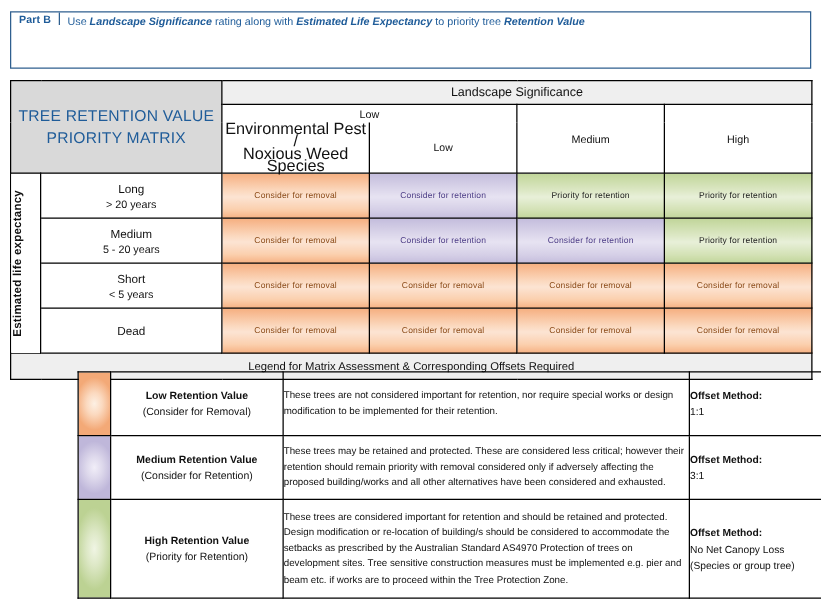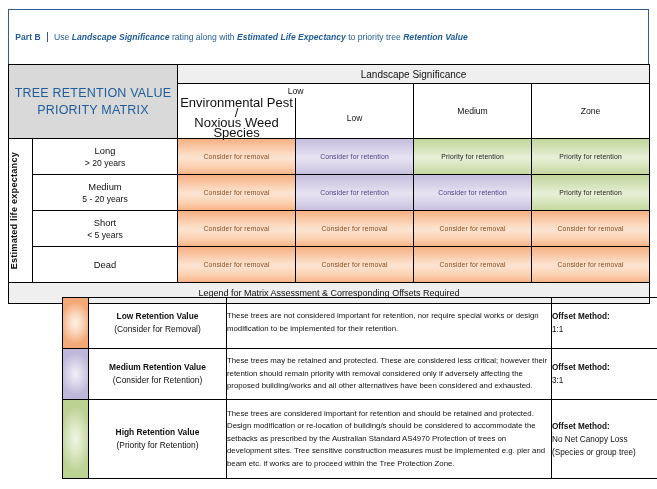--- a/index.html
+++ b/index.html
@@ -11,24 +11,24 @@
   }
   .page{
     position:relative;
     width:657px;height:489px;
     box-sizing:border-box;
     background:#ffffff;
   }
 
   
   .partb{
-    position:absolute;left:8px;top:9px;width:641px;height:56px;
+    position:absolute;left:8px;top:9px;width:641px;height:46px;
     box-sizing:border-box;
     border:1px solid #2f5f8f;
-    display:flex;align-items:center;
+    display:flex;align-items:flex-start;
     background:#ffffff;
   }
   .partb-label{
     width:38px;flex:0 0 38px;
     border-right:1px solid #2f5f8f;
     display:flex;align-items:center;justify-content:center;
     font-size:8.5px;font-weight:bold;color:#1f5c99;
     letter-spacing:.1px;
   }
   .partb-body{
@@ -191,21 +191,21 @@
       <td class="title-cell" colspan="2" rowspan="3">
         <div>TREE RETENTION VALUE</div>
         <div>PRIORITY MATRIX</div>
       </td>
       <td class="ls-head" colspan="4">Landscape Significance</td>
     </tr>
 
     <tr>
       <td class="sig-low-top" colspan="2">Low</td>
       <td class="sig-med" rowspan="2">Medium</td>
-      <td class="sig-high" rowspan="2">Zone</td>
+      <td class="sig-high" rowspan="2">High</td>
     </tr>
 
     <tr>
       <td class="sig-sub">
         <div>Environmental Pest /</div>
         <div>Noxious Weed Species</div>
       </td>
       <td class="sig-sub plain">Low</td>
     </tr>
 

